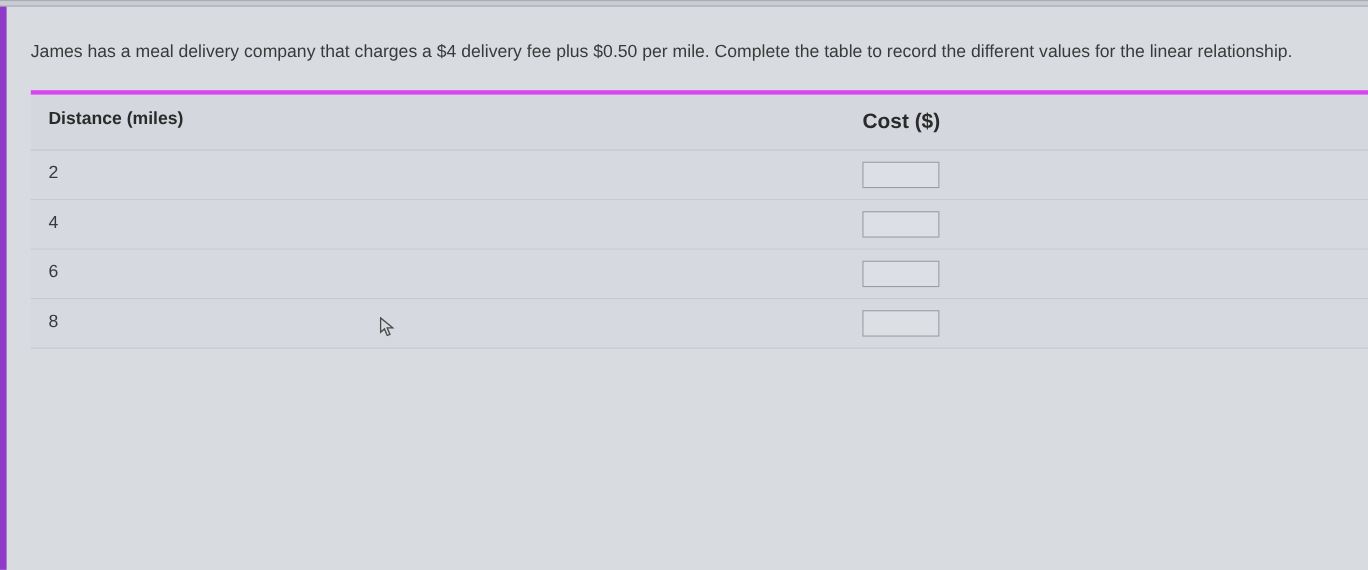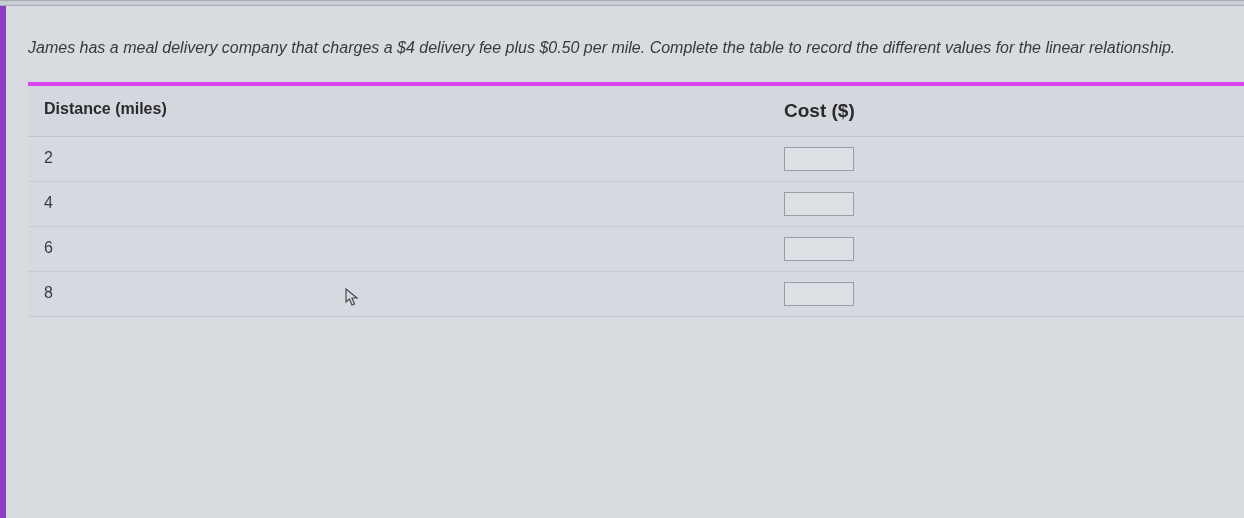--- a/index.html
+++ b/index.html
@@ -41,21 +41,20 @@
       bottom: 0;
       padding: 30px 0 0 22px;
       color: #2a2a2a;
     }
     .question-text {
       font-size: 16px;
       line-height: 1.5;
       color: #3a3a3a;
       margin-bottom: 22px;
       padding-right: 0;
-      font-style: italic;
     }
     .table {
       width: 100%;
       border-collapse: collapse;
     }
     .table-header {
       display: flex;
       background: #d4d7dd;
       border-top: 4px solid #d946ef;
       border-bottom: 1px solid #bfc2c8;

